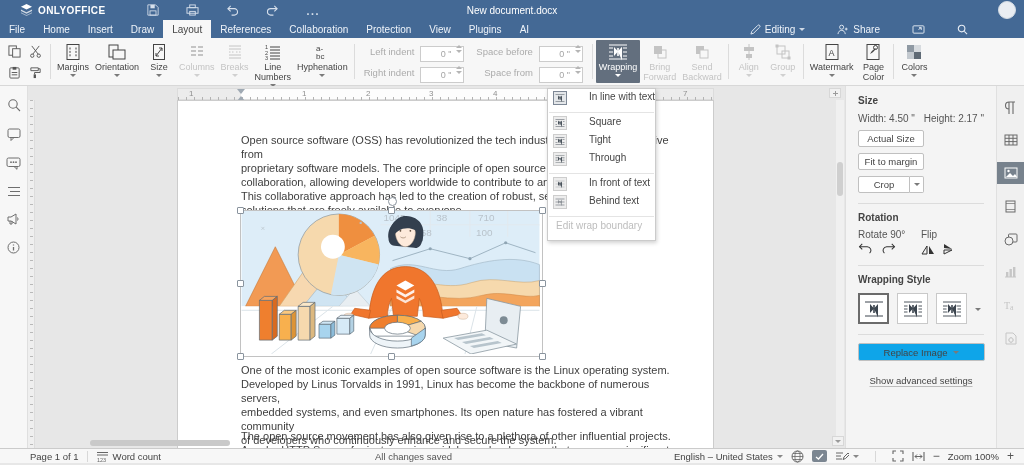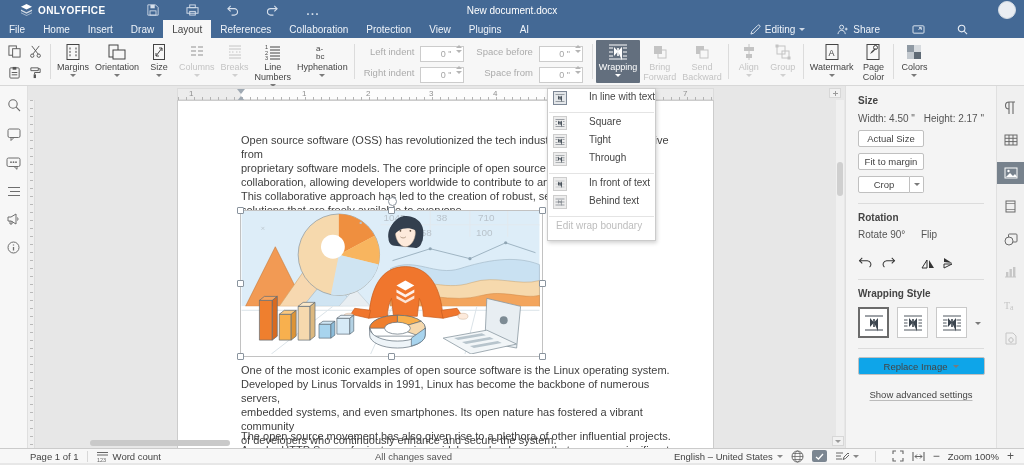--- a/index.html
+++ b/index.html
@@ -78,21 +78,21 @@
 
   
   .rpanel{position:absolute;left:845px;top:86px;width:151px;height:362px;background:#f4f4f4;border-left:1px solid #dfdfdf;padding:9px 12px;color:#444;font-size:10px}
   .rp-title{font-weight:bold;font-size:10px;color:#444}
   .rp-dim{display:flex;justify-content:space-between;margin-top:7px;color:#555}
   .rp-btn{display:block;width:66px;height:17px;background:#fff;border:1px solid #c0c0c0;border-radius:2px;font-size:9.5px;color:#444;text-align:center;line-height:15px;margin-top:6px;font-family:"Liberation Sans",sans-serif}
   .crop-row{display:flex;margin-top:6px}
   .crop-main{width:52px;height:17px;background:#fff;border:1px solid #c0c0c0;border-radius:2px 0 0 2px;font-size:9.5px;text-align:center;line-height:15px}
   .crop-caret{width:14px;height:17px;background:#fff;border:1px solid #c0c0c0;border-left:none;border-radius:0 2px 2px 0;display:flex;align-items:center;justify-content:center}
   .rp-hr{border:none;border-top:1px solid #dcdcdc;margin:10px 0 8px}
-  .rot-grid{display:grid;grid-template-columns:1fr 1fr;row-gap:17px;margin-top:6px;color:#555}
+  .rot-grid{display:grid;grid-template-columns:1fr 1fr;row-gap:3px;margin-top:6px;color:#555}
   .rot-icons{display:flex;gap:10px;font-size:13px;color:#333}
   .flip-icons{display:flex;gap:8px;align-items:center}
   .wstyles{display:flex;gap:8px;align-items:center;margin-top:8px}
   .wtile{width:31px;height:31px;background:#fff;border:1px solid #c9c9c9;display:flex;align-items:center;justify-content:center;color:#3c454f}
   .wtile.sel{border:2px solid #6b6b6b}
   .replace-btn{display:flex;align-items:center;justify-content:center;gap:6px;width:127px;height:18px;background:#0ea5e9;border:1px solid #c0c0c0;border-radius:2px;margin-top:4px;font-size:9.5px}
   .adv-link{display:block;text-align:center;margin-top:14px;color:#444;border-bottom:none;text-decoration:underline;text-decoration-color:#bbb;text-underline-offset:2px;font-size:9.5px}
 
   
   .ricons{position:absolute;left:996px;top:86px;width:28px;height:362px;background:#f0f0f0;border-left:1px solid #e0e0e0;display:flex;flex-direction:column;align-items:center;padding-top:10px;gap:11px;color:#6b6b6b}

